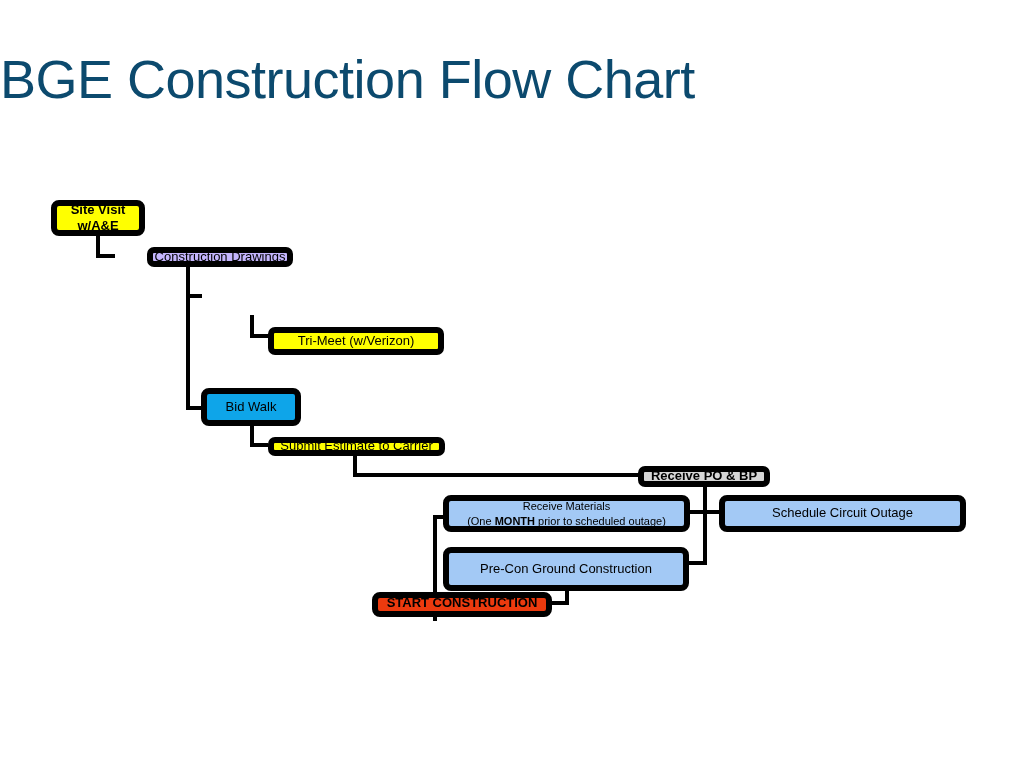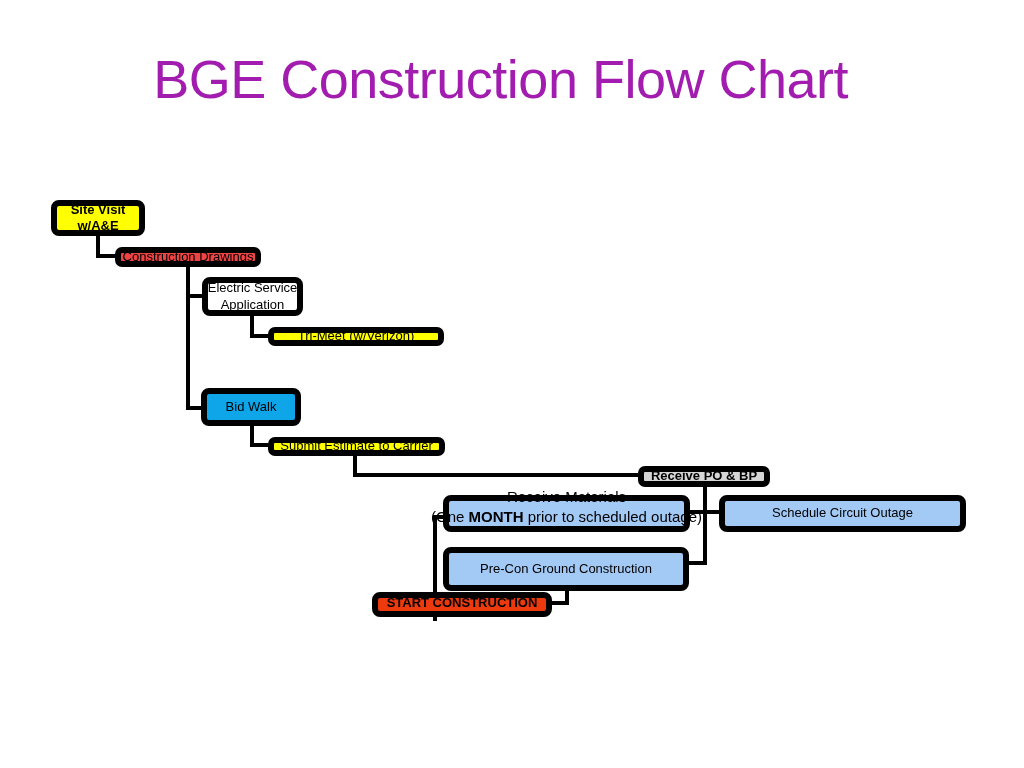--- a/index.html
+++ b/index.html
@@ -11,56 +11,56 @@
   }
   .slide {
     position: relative;
     width: 1024px; height: 768px;
     background: #ffffff;
     overflow: hidden;
   }
   .slide-title {
     position: absolute;
     left: 0; top: 52px; width: 848px;
-    text-align: right;
+    text-align: left;
     font-size: 54px;
     letter-spacing: -0.5px;
     line-height: 1.0;
-    color: #a21caf;
+    color: #0c4a6e;
     white-space: nowrap;
   }
   .node {
     position: absolute;
     box-sizing: border-box;
     border: 6px solid #000000;
     border-radius: 8px;
     display: flex;
     flex-direction: column;
     align-items: center;
     justify-content: center;
     text-align: center;
     font-size: 13px;
     line-height: 1.25;
     color: #000000;
     z-index: 2;
     white-space: nowrap;
   }
   .node.thin { border-radius: 7px; }
   .node.bold { font-weight: bold; }
-  .node.small-text { font-size: 15px; line-height: 1.3; justify-content: flex-end; }
+  .node.small-text { font-size: 11px; line-height: 1.3; }
   .seg {
     position: absolute;
     background: #000000;
     z-index: 1;
   }
   
   #n-site-visit            { left: 51px;  top: 200px; width: 94px;  height: 36px; }
   #n-construction-drawings { left: 115px; top: 247px; width: 146px; height: 20px; }
   #n-electric-service      { left: 202px; top: 277px; width: 101px; height: 39px; }
-  #n-tri-meet              { left: 268px; top: 327px; width: 176px; height: 19px; }
+  #n-tri-meet              { left: 268px; top: 327px; width: 176px; height: 28px; }
   #n-bid-walk              { left: 201px; top: 388px; width: 100px; height: 38px; }
   #n-submit-estimate       { left: 268px; top: 437px; width: 177px; height: 19px; }
   #n-receive-po            { left: 638px; top: 466px; width: 132px; height: 21px; }
   #n-receive-materials     { left: 443px; top: 495px; width: 247px; height: 37px; }
   #n-schedule-outage       { left: 719px; top: 495px; width: 247px; height: 37px; }
   #n-pre-con               { left: 443px; top: 547px; width: 246px; height: 44px; }
   #n-start-construction    { left: 372px; top: 592px; width: 180px; height: 25px; justify-content: flex-end; }
 </style>
 </head>
 <body>
@@ -93,28 +93,24 @@
   <div class="seg" style="left:433px; top:515px; width:4px;   height:106px;"></div>
 
   <div class="seg" style="left:565px; top:582px; width:4px;   height:23px;"></div>
   <div class="seg" style="left:552px; top:601px; width:17px;  height:4px;"></div>
 
   <div class="node bold" id="n-site-visit" style="background: rgb(255, 255, 0);">
     <span>Site Visit</span>
     <span>w/A&amp;E</span>
   </div>
 
-  <div class="node thin" id="n-construction-drawings" style="background: #ef4444;">
+  <div class="node thin" id="n-construction-drawings" style="background: #c4b5fd; margin-left: 32px;">
     <span>Construction Drawings</span>
   </div>
 
-  <div class="node" id="n-electric-service" style="background: rgb(255, 255, 255);">
-    <span>Electric Service</span>
-    <span>Application</span>
-  </div>
 
   <div class="node thin" id="n-tri-meet" style="background: rgb(255, 255, 0);">
     <span>Tri-Meet (w/Verizon)</span>
   </div>
 
   <div class="node" id="n-bid-walk" style="background: #0ea5e9;">
     <span>Bid Walk</span>
   </div>
 
   <div class="node thin" id="n-submit-estimate" style="background: rgb(255, 255, 0);">

